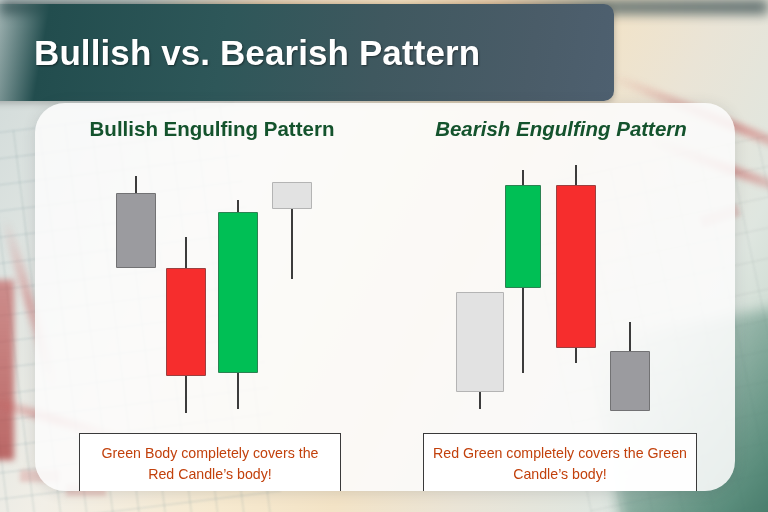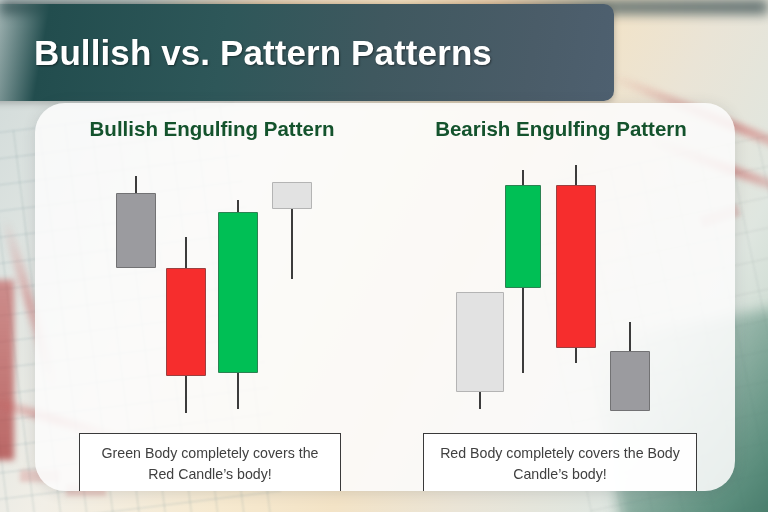--- a/index.html
+++ b/index.html
@@ -121,21 +121,21 @@
 
   .panel-heading {
     position: absolute; top: 14px; left: 0; width: 100%;
     text-align: center;
     font-size: 20.5px;
     font-weight: bold;
     color: #14532d;
     white-space: nowrap;
   }
   .panel-left  .panel-heading { padding-left: 4px; }
-  .panel-right .panel-heading { padding-left: 2px; }
+  .panel-right .panel-heading { padding-left: 2px; font-style: italic; }
 
   
   .candle { position: absolute; }
   .wick {
     position: absolute;
     width: 2px;
     background: #3c3c3c;
     left: 50%;
     transform: translateX(-50%);
   }
@@ -150,21 +150,21 @@
   .caption {
     position: absolute;
     background: rgba(255,255,255,.92);
     border: 1.6px solid #3a3a3a;
     display: flex;
     align-items: center;
     justify-content: center;
     text-align: center;
     font-size: 14.2px;
     line-height: 1.45;
-    color: #404040;
+    color: #c2410c;
     padding: 4px 8px;
   }
   .caption-left  { left: 44px;  top: 330px; width: 262px; height: 62px; }
   .caption-right { left: 388px; top: 330px; width: 274px; height: 62px; }
 </style>
 </head>
 <body>
 
 <div id="stage">
 
@@ -176,21 +176,21 @@
   <div class="bg-darkbar"></div>
   <div class="bg-red-streak rs1"></div>
   <div class="bg-red-streak rs2"></div>
   <div class="bg-red-streak rs3"></div>
   <div class="bg-red-streak rs4"></div>
   <div class="bg-tile" style="left:20px; top:470px;"></div>
   <div class="bg-tile" style="left:66px; top:484px;"></div>
   <div class="bg-tile" style="left:700px; top:210px; transform:rotate(-18deg);"></div>
 
   <div class="title-banner">
-    <div class="title-text">Bullish vs. Pattern Patterns</div>
+    <div class="title-text">Bullish vs. Bearish Pattern</div>
   </div>
 
   <div class="card">
     <div class="card-inner">
 
       <div class="panel panel-left">
         <div class="panel-heading">Bullish Engulfing Pattern</div>
         <div class="candle-group">
             <div class="candle" style="left: 81px; width: 40px; top: 0px; height: 100%;">
               <div class="wick" style="top: 73px; height: 17px;"></div>
@@ -231,19 +231,19 @@
               <div class="body" style="top: 248px; height: 60px; background: rgb(155, 155, 159);"></div>
             </div>
           </div>
       </div>
 
       <div class="caption caption-left">
         <span>Green Body completely covers the Red Candle’s body!</span>
       </div>
 
       <div class="caption caption-right">
-        <span>Red Body completely covers the Body Candle’s body!</span>
+        <span>Red Green completely covers the Green Candle’s body!</span>
       </div>
 
     </div>
   </div>
 
 </div>
 
 </body></html>

